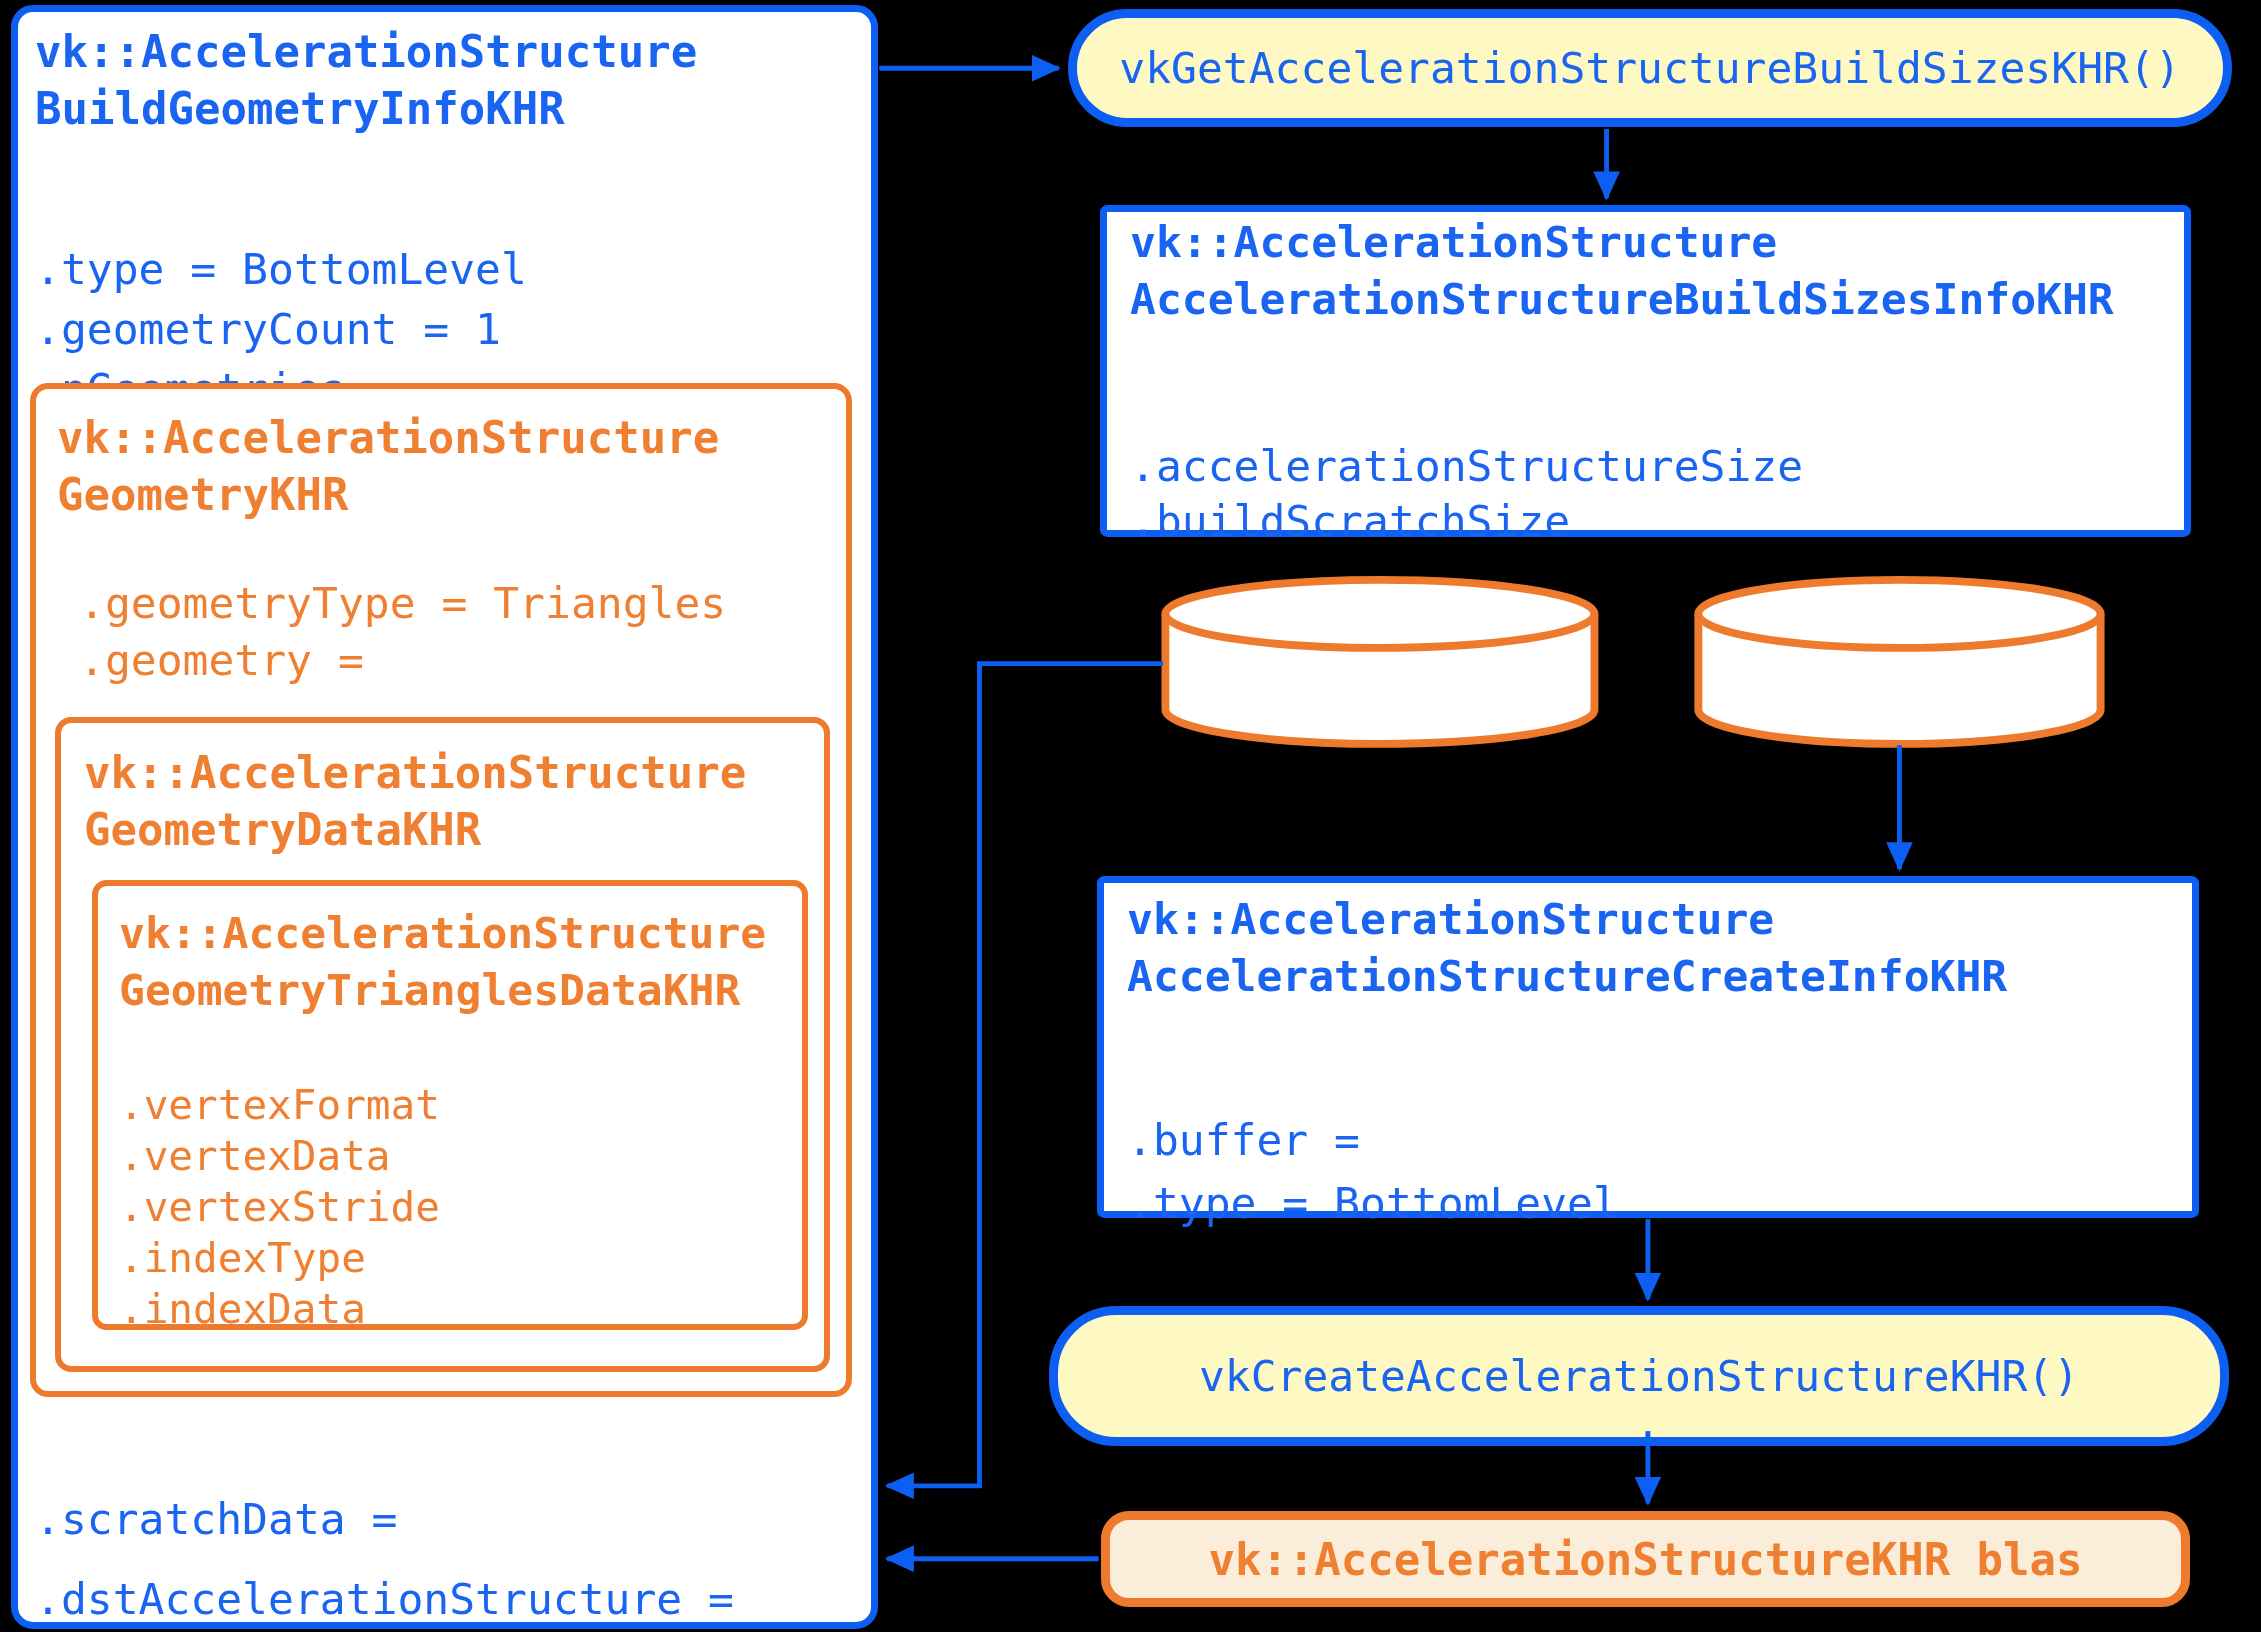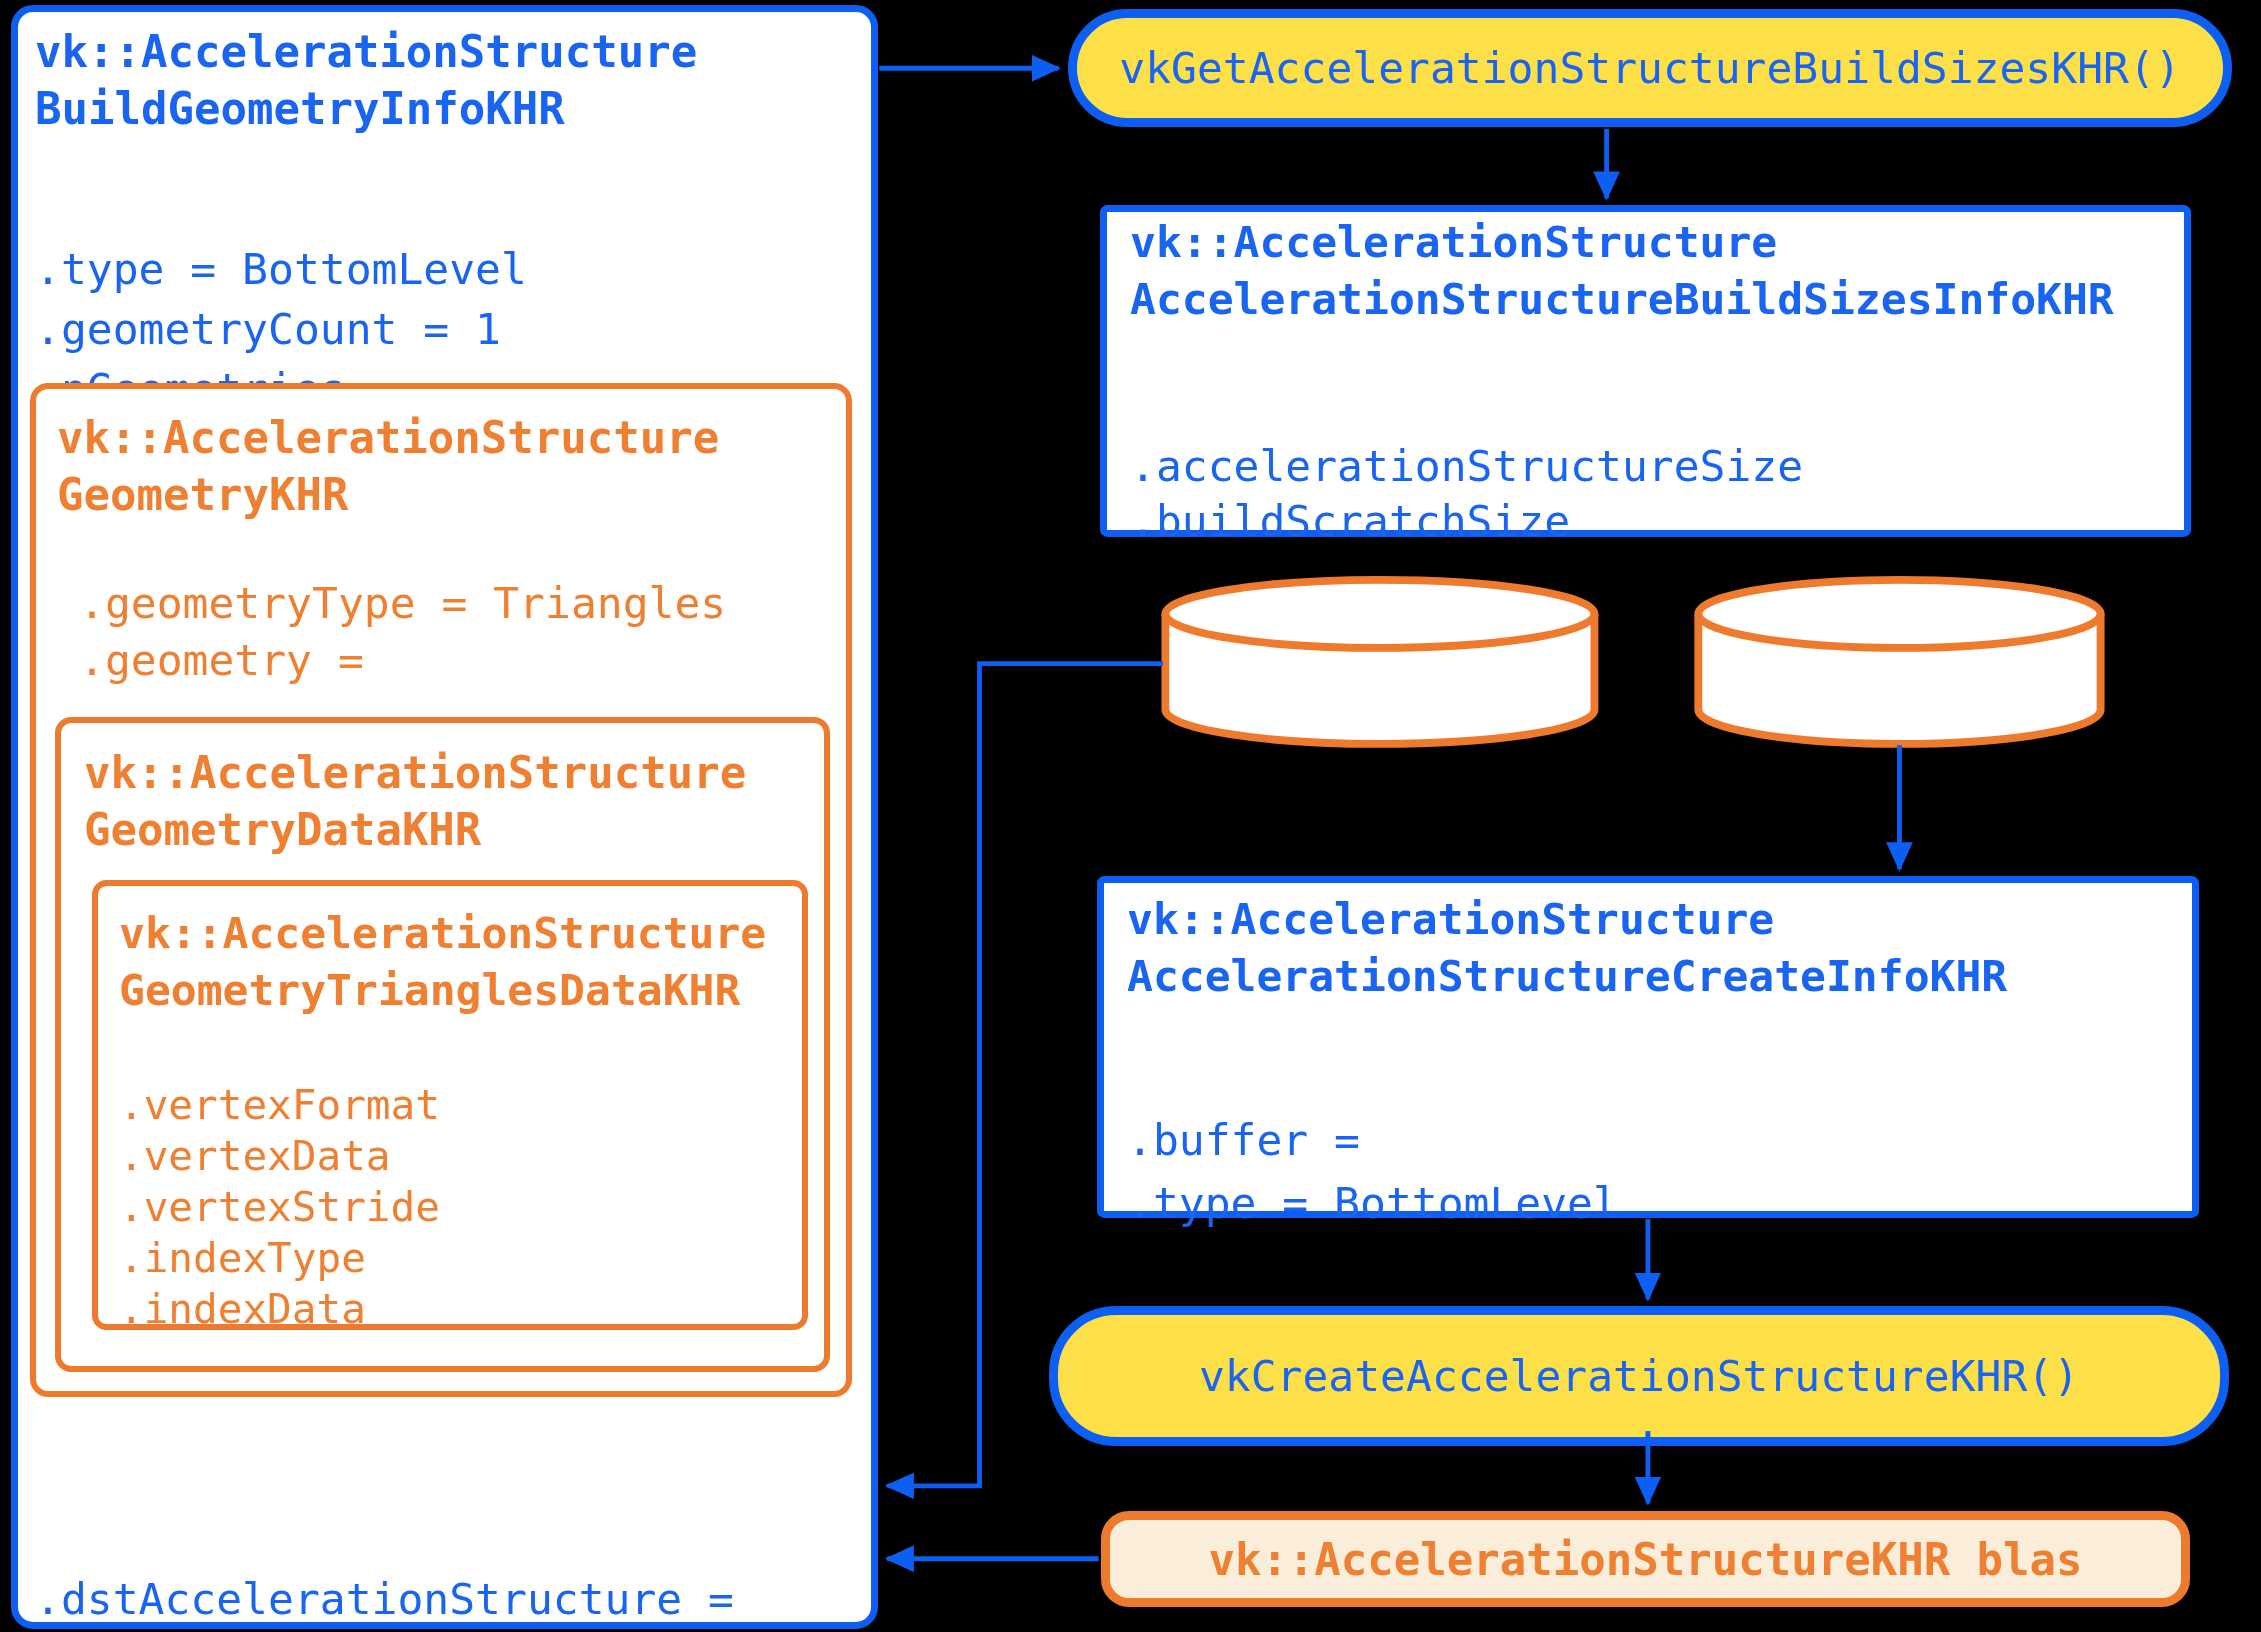--- a/index.html
+++ b/index.html
@@ -5,21 +5,21 @@
   html,body{margin:0;padding:0;background:#000;}
   #stage{
     position:relative;width:2261px;height:1633px;background:#000;
     font-family:"DejaVu Sans Mono","Liberation Mono",monospace;
     overflow:hidden;
   }
   .abs{position:absolute;box-sizing:border-box;}
   .box{background:#fff;border:7.3px solid #0d5ef2;border-radius:22px;}
   .obox{background:#fff;border:6.7px solid #ee7b2d;border-radius:18px;}
   .pill{
-    background:#fde047;border:9px solid #0d5ef2;border-radius:67px;
+    background:#fef9c3;border:9px solid #0d5ef2;border-radius:67px;
     display:flex;align-items:center;justify-content:center;
     color:#1a64f2;font-size:43px;white-space:nowrap;
   }
   .blasbox{
     background:#faeeda;border:9px solid #ee7b2d;border-radius:28px;
     display:flex;align-items:center;justify-content:center;
     color:#ef7f31;font-size:44px;font-weight:bold;white-space:nowrap;
   }
   .btitle{color:#1a64f2;font-weight:bold;font-size:44px;line-height:57px;white-space:pre-line;}
   .bfields{color:#1a64f2;font-size:43px;line-height:60px;white-space:pre-line;margin-top:41px;}
@@ -57,20 +57,21 @@
 
   <div class="abs obox" style="left:92px;top:880px;width:716px;height:450px;border-radius:14.6px;"></div>
   <div class="abs otitle" style="left:119px;top:905px;font-size:43px;">vk::AccelerationStructure
 GeometryTrianglesDataKHR</div>
   <div class="abs ofields" style="left:119px;top:1044px;line-height:51px;font-size:41px;margin-top:36px;">.vertexFormat
 .vertexData
 .vertexStride
 .indexType
 .indexData</div>
 
+  <div class="abs bfields" style="left:35px;top:1448px;">.scratchData =</div>
   <div class="abs bfields" style="left:35px;top:1528px;">.dstAccelerationStructure =</div>
 
   <div class="abs pill" style="left:1068px;top:8.5px;width:1164px;height:118px;">
     <span>vkGetAccelerationStructureBuildSizesKHR()</span>
   </div>
 
   <div class="abs box" style="left:1100px;top:205px;width:1091px;height:332px;border-radius:7.3px;"></div>
   <div class="abs btitle" style="left:1130px;top:214px;font-size:43px;">vk::AccelerationStructure
 AccelerationStructureBuildSizesInfoKHR</div>
   <div class="abs bfields" style="left:1130px;top:398px;line-height:55px;">.accelerationStructureSize

